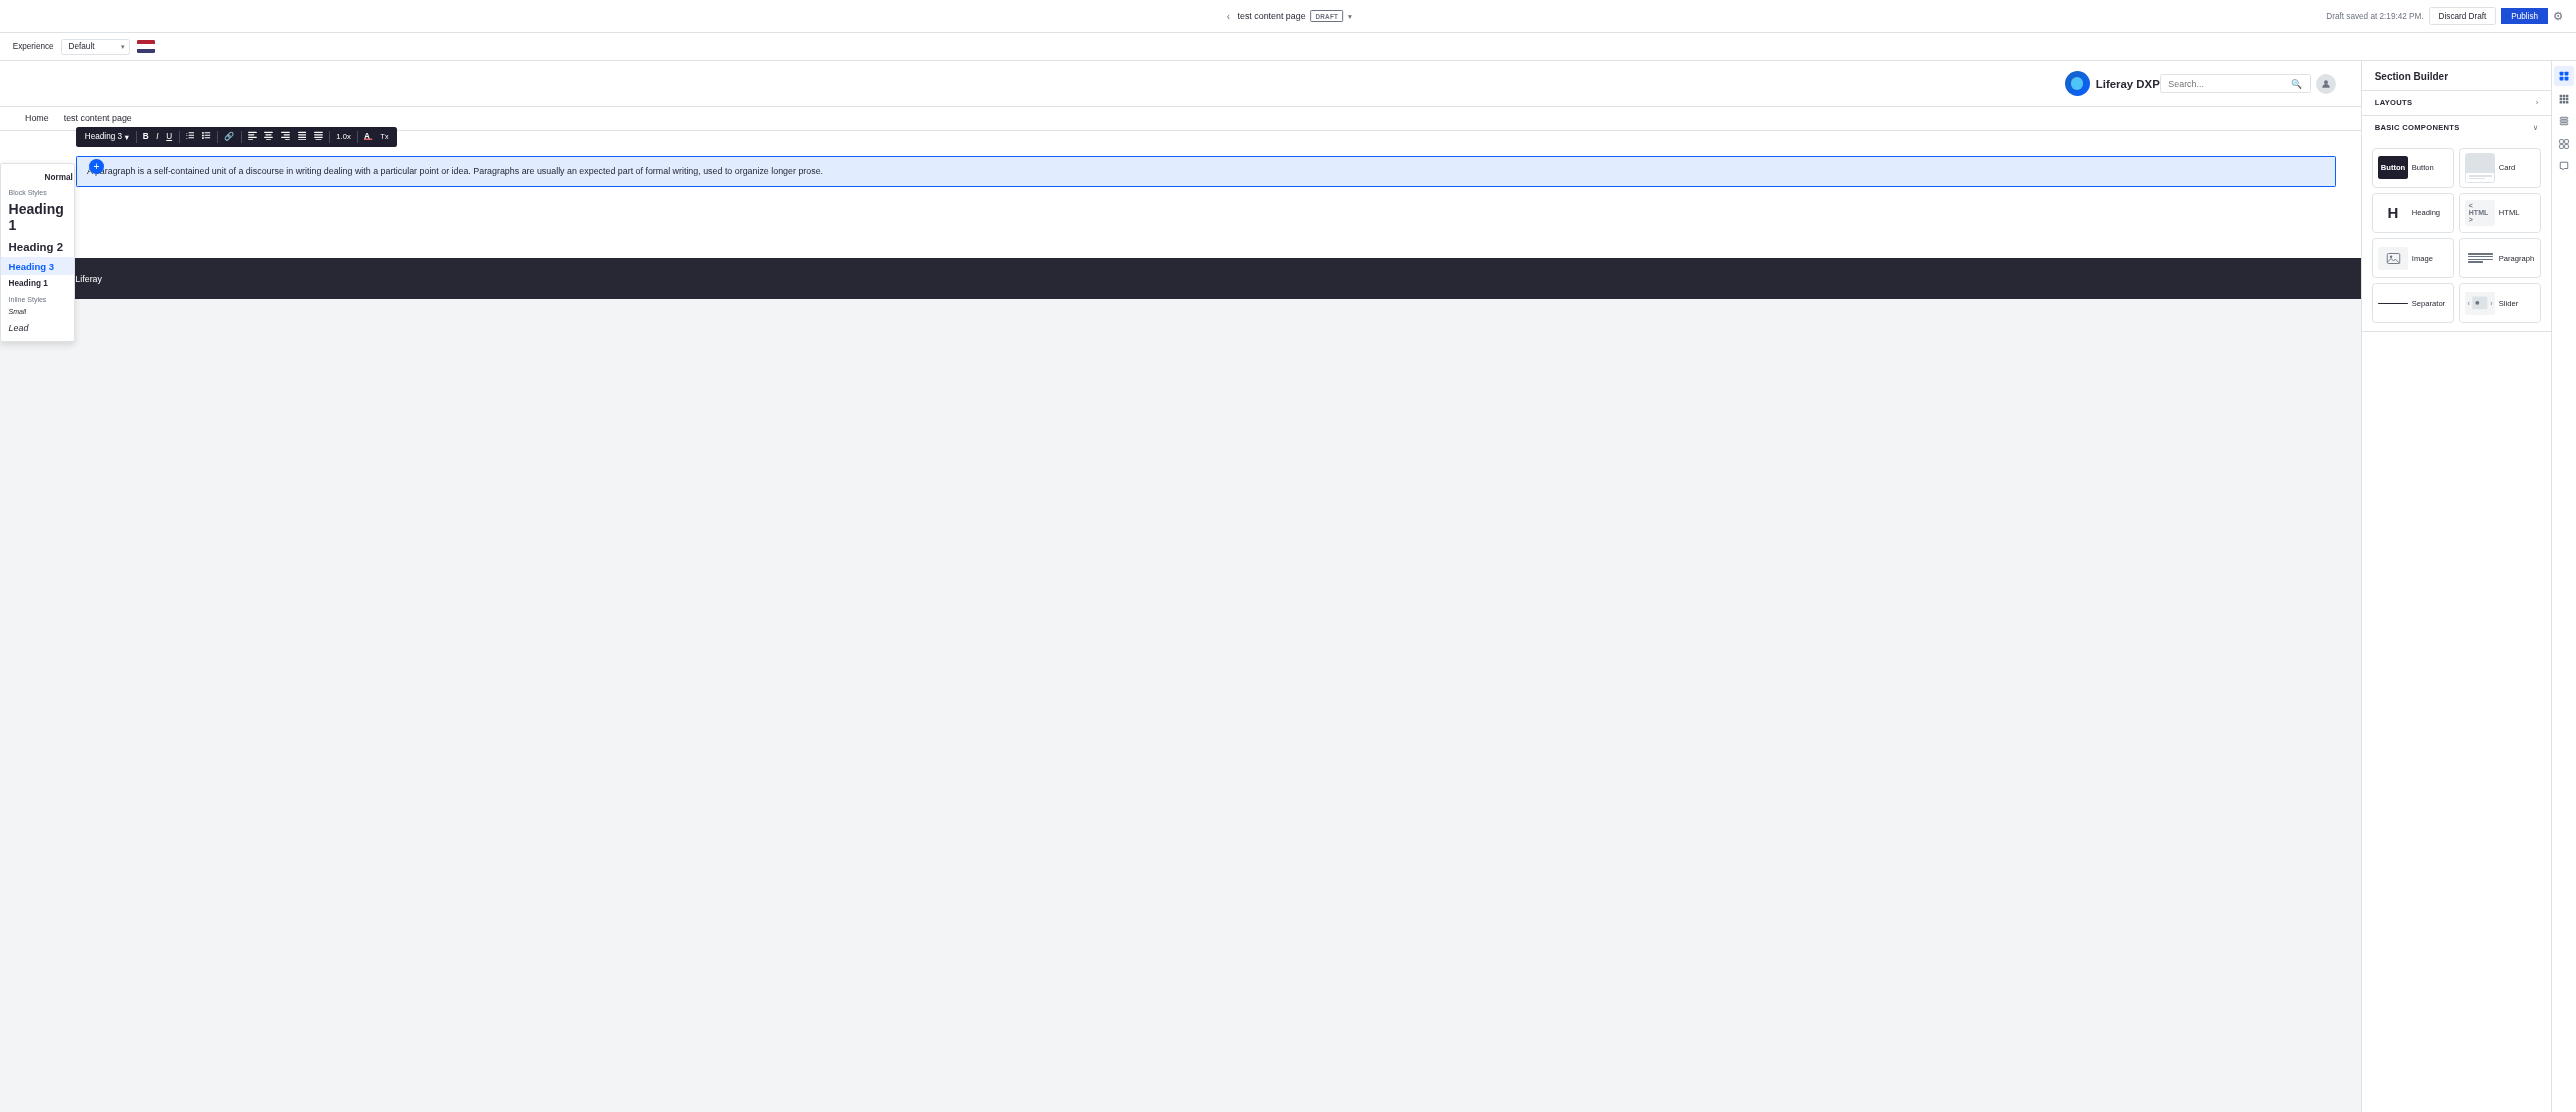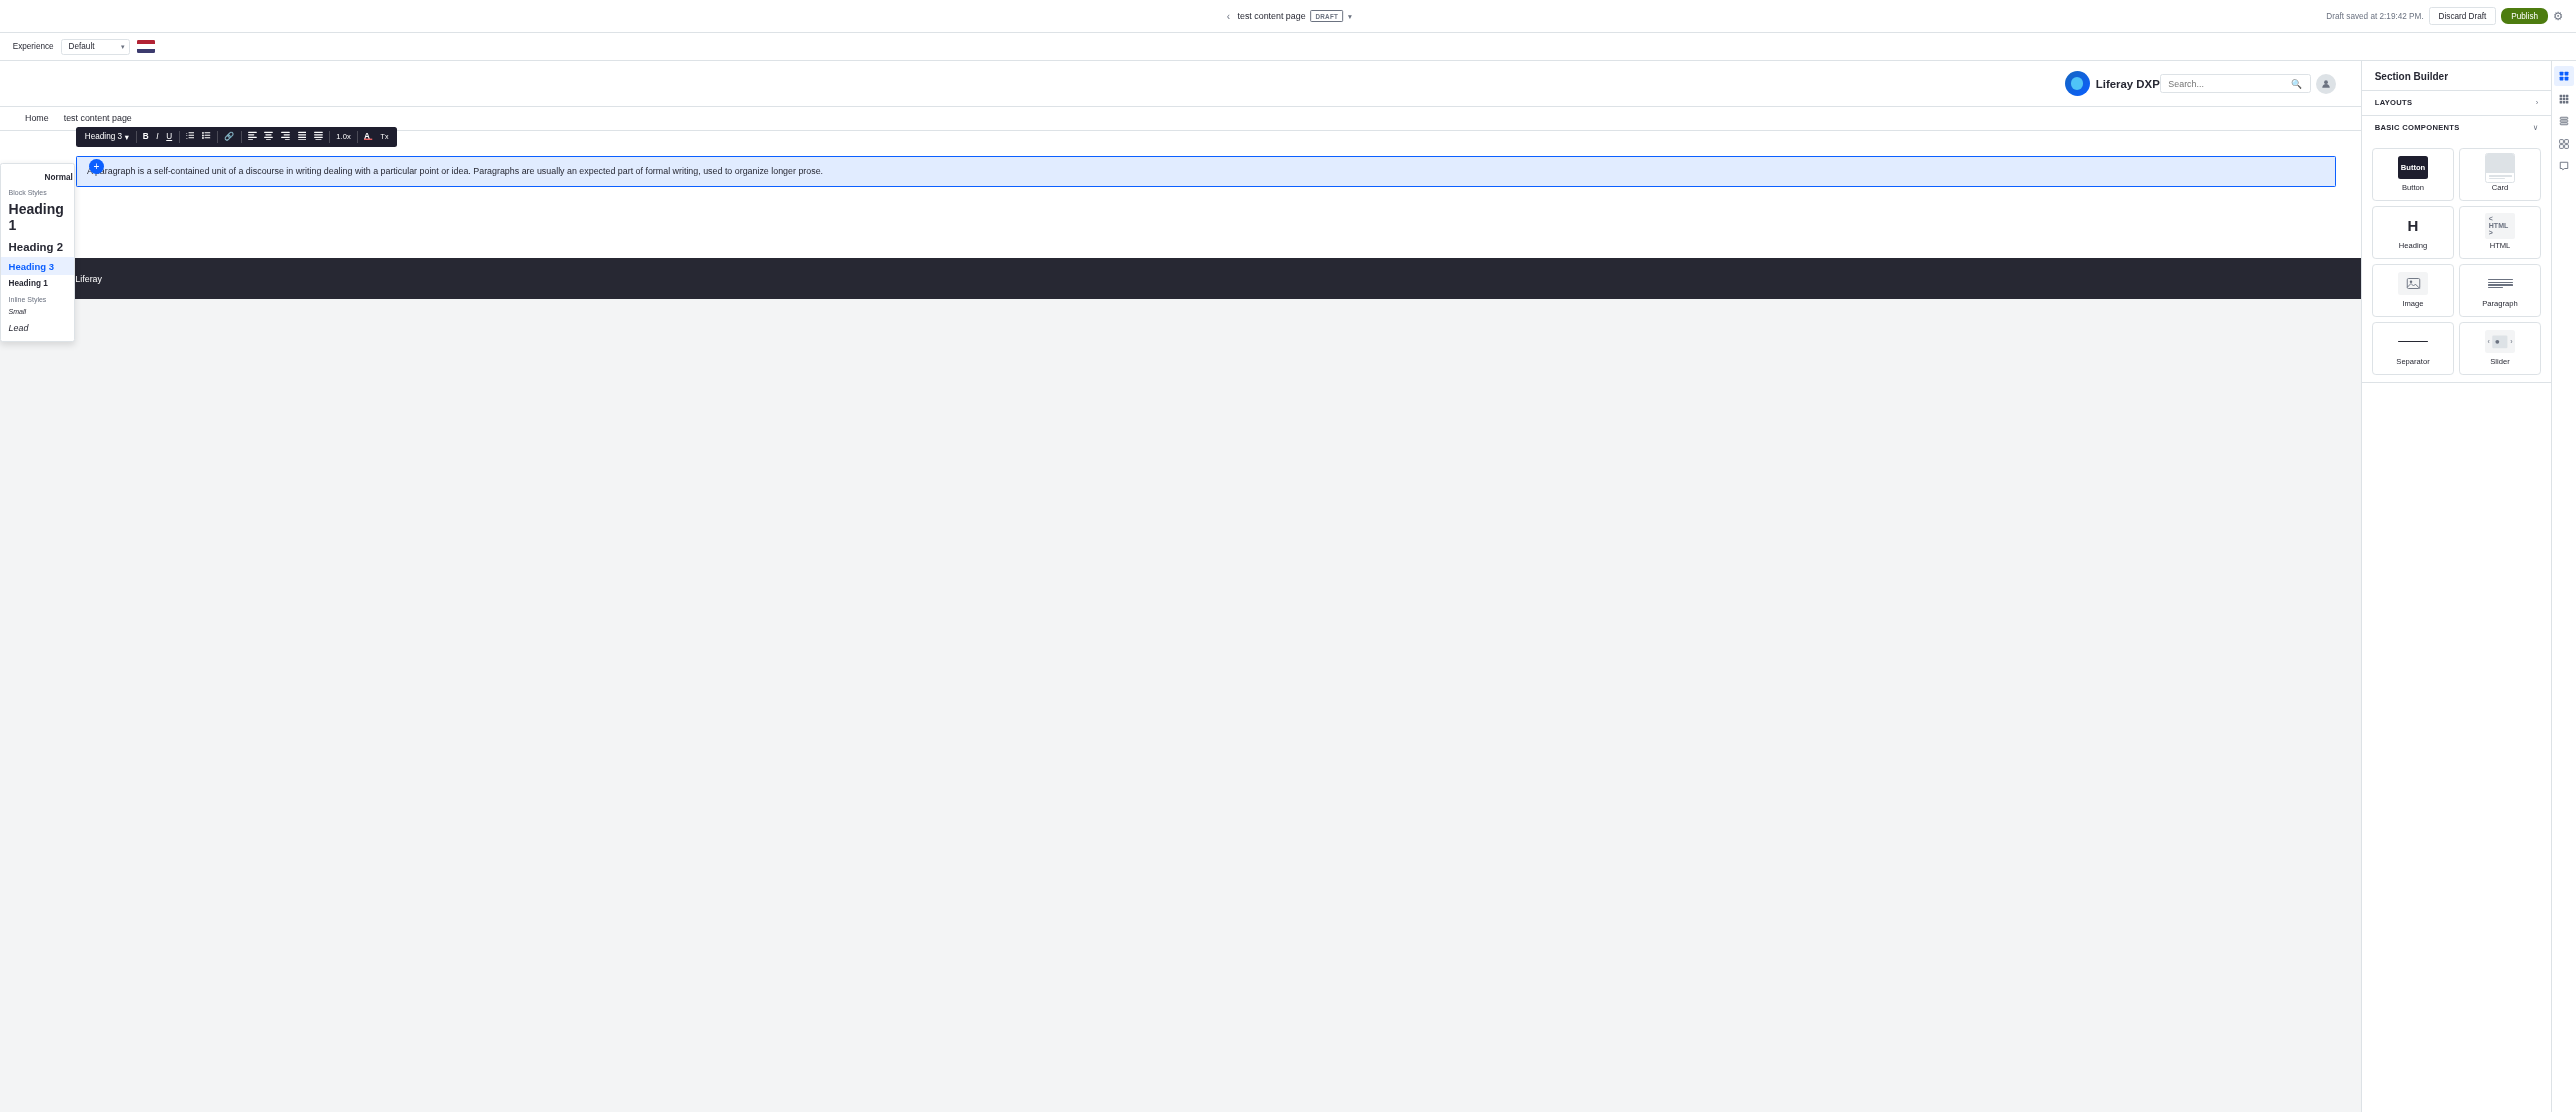--- a/index.html
+++ b/index.html
@@ -13,21 +13,21 @@
     }
     .top-bar-left { display: flex; align-items: center; gap: 6.3px; }
     .top-bar-center { display: flex; align-items: center; gap: 5px; position: absolute; left: 50%; transform: translateX(-50%); }
     .top-bar-right { display: flex; align-items: center; gap: 5px; }
     .back-btn { background: none; border: none; cursor: pointer; color: #6b7280; font-size: 10px; padding: 2.5px; }
     .page-title { font-size: 8.9px; color: #272833; font-weight: 400; }
     .draft-badge { border: 0.6px solid #6b7280; color: #6b7280; font-size: 6.3px; padding: 1.3px 3.8px; border-radius: 1.3px; font-weight: 600; letter-spacing: 0.3px; }
     .dropdown-arrow { background: none; border: none; cursor: pointer; color: #6b7280; font-size: 7.6px; }
     .draft-saved-text { font-size: 8.2px; color: #6b7280; }
     .discard-btn { background: #fff; border: 0.6px solid #dde2e6; color: #272833; padding: 3.8px 8.9px; border-radius: 2.5px; cursor: pointer; font-size: 8.2px; }
-    .publish-btn { background: #4d7c0f; color: #fff; border: none; padding: 3.8px 10px; border-radius: 7px; cursor: pointer; font-size: 8.2px; font-weight: 500; }
+    .publish-btn { background: #1d4ed8; color: #fff; border: none; padding: 3.8px 10px; border-radius: 0; cursor: pointer; font-size: 8.2px; font-weight: 500; }
     .gear-icon { font-size: 11.4px; color: #6b7280; cursor: pointer; background: none; border: none; }
 
     
     .experience-bar {
       display: flex; align-items: center; background: #fff;
       border-bottom: 0.6px solid #dde2e6; padding: 5px 12.7px;
       height: 28px; gap: 7.6px;
     }
     .experience-label { font-size: 8.2px; color: #272833; }
     .experience-select {
@@ -110,21 +110,21 @@
     .footer-text { color: #fff; font-size: 8.9px; }
 
     
     .right-panel { width: 190px; background: #fff; border-left: 0.6px solid #dde2e6; display: flex; flex-direction: column; overflow-y: auto; }
     .section-builder-title { font-size: 10px; font-weight: 600; color: #272833; padding: 10px 12.7px 7.6px; border-bottom: 0.6px solid #dde2e6; }
     .panel-section { border-bottom: 0.6px solid #dde2e6; }
     .panel-section-header { display: flex; justify-content: space-between; align-items: center; padding: 7.6px 12.7px; cursor: pointer; }
     .panel-section-title { font-size: 7.6px; font-weight: 700; color: #272833; letter-spacing: 0.3px; text-transform: uppercase; }
     .panel-section-arrow { color: #6b7280; font-size: 7.6px; }
     .components-grid { display: grid; grid-template-columns: 1fr 1fr; gap: 5px; padding: 7.6px 10px; }
-    .component-item { display: flex; flex-direction: column; align-items: center; gap: 3.8px; padding: 7.6px 5px; border: 0.6px solid #dde2e6; border-radius: 3.8px; cursor: pointer; }
+    .component-item { display: flex; flex-direction: row; align-items: center; gap: 3.8px; padding: 7.6px 5px; border: 0.6px solid #dde2e6; border-radius: 3.8px; cursor: pointer; }
     .component-icon { width: 30px; height: 23px; display: flex; align-items: center; justify-content: center; border-radius: 2.5px; }
     .component-label { font-size: 7.6px; color: #272833; }
     .btn-icon { background: #1e1e2e; color: #fff; width: 40px; height: 23px; border-radius: 2.5px; display: flex; align-items: center; justify-content: center; font-size: 7.6px; font-weight: 600; }
     .card-icon { border: 0.6px solid #dde2e6; width: 40px; height: 30px; border-radius: 2.5px; display: flex; flex-direction: column; overflow: hidden; }
     .card-icon-top { flex: 1; background: #dde2e6; }
     .card-icon-lines { padding: 2.5px; display: flex; flex-direction: column; gap: 1.3px; }
     .card-icon-line { height: 1.3px; background: #dde2e6; border-radius: 0.6px; }
     .heading-icon { font-size: 15px; font-weight: 700; color: #272833; }
     .html-icon { font-size: 7px; color: #6b7280; font-weight: 600; background: #f3f4f5; padding: 2.5px 3.8px; border-radius: 1.9px; }
     .image-icon { width: 30px; height: 23px; background: #f3f4f5; border-radius: 2.5px; display: flex; align-items: center; justify-content: center; color: #6b7280; font-size: 12.7px; }

